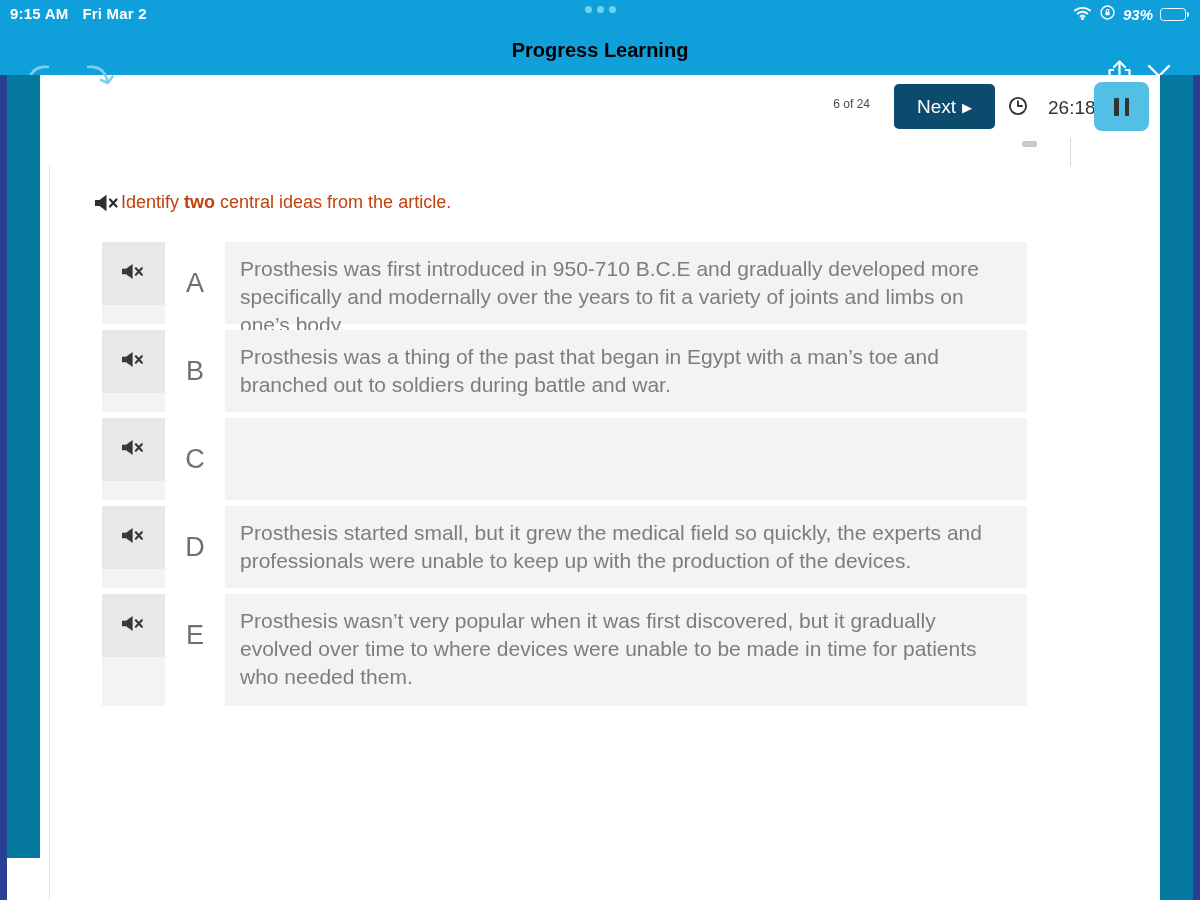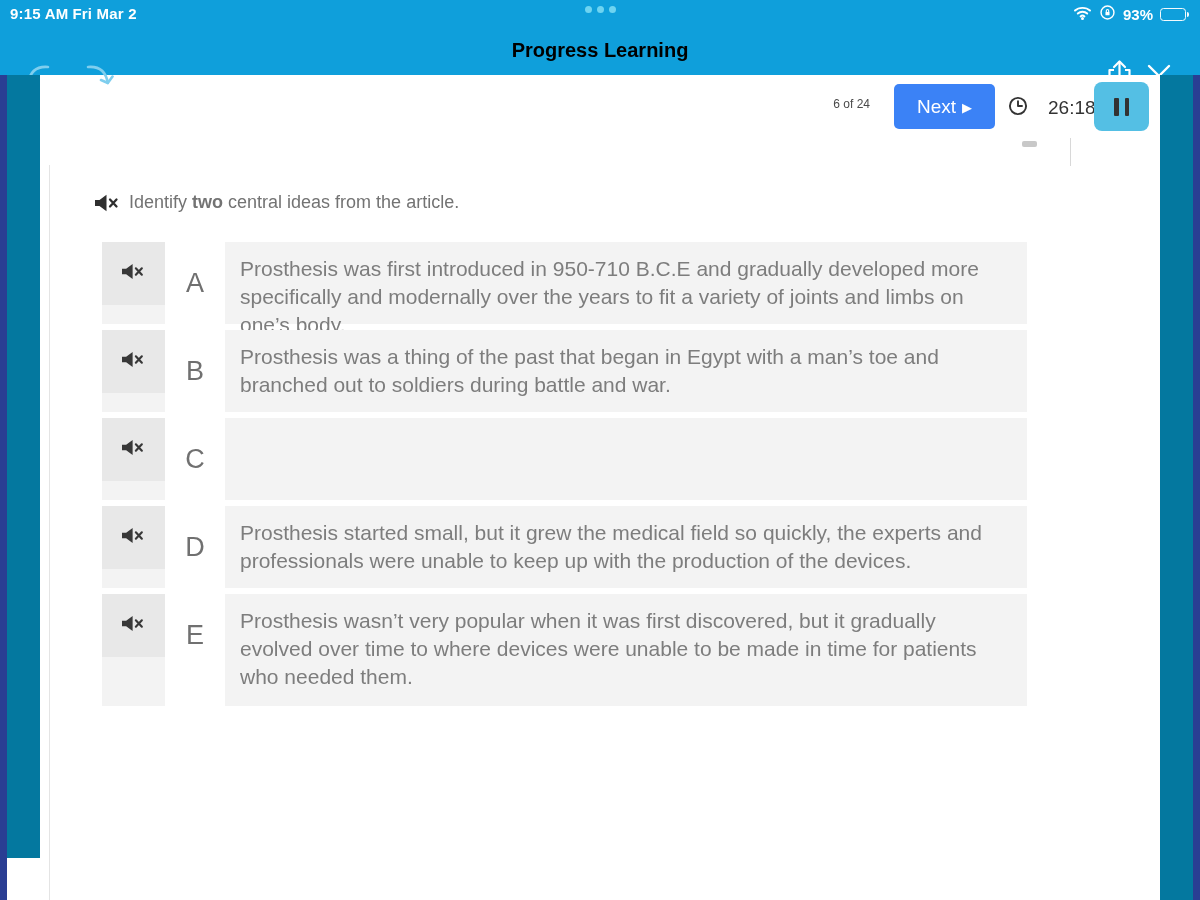--- a/index.html
+++ b/index.html
@@ -8,24 +8,24 @@
     font-family:"Liberation Sans", sans-serif;
     position:relative; overflow:hidden; background:#ffffff;
   }
 
   
   .status-bar {
     position:absolute; left:0; top:0; width:1200px; height:27px;
     background:#0f9fdb; color:#ffffff;
     display:flex; align-items:center; font-size:15px;
   }
-  .sb-left { position:absolute; left:10px; top:5px; display:flex; gap:4px; font-weight:bold; letter-spacing:.2px; }
+  .sb-left { position:absolute; left:10px; top:5px; display:flex; gap:14px; font-weight:bold; letter-spacing:.2px; }
   .sb-center { position:absolute; left:585px; top:6px; display:flex; gap:5px; }
   .sb-center .dot { width:7px; height:7px; border-radius:50%; background:#6ed4f1; }
-  .sb-right { position:absolute; right:14px; top:4px; display:flex; align-items:center; gap:7px; font-weight:bold; }
+  .sb-right { position:absolute; right:14px; top:4px; display:flex; align-items:center; gap:7px; font-weight:bold;font-style:italic; }
   .battery { width:26px; height:13px; border:1.5px solid rgba(255,255,255,.95); border-radius:3.5px; padding:1.5px; position:relative; }
   .battery-fill { height:100%; width:91%; background:#ffffff; border-radius:1.5px; }
   .battery-nub { position:absolute; right:-4px; top:3.5px; width:2.5px; height:5px; background:rgba(255,255,255,.95); border-radius:0 2px 2px 0; }
 
   .nav-bar {
     position:absolute; left:0; top:27px; width:1200px; height:48px;
     background:#0f9fdb;
   }
   .nav-title {
     position:absolute; left:0; top:0; width:100%; height:48px;
@@ -47,21 +47,21 @@
   .edge-navy-right { left:1193px;top:75px; width:7px;  height:825px; background:#2a3e93; }
   .panel-divider   { left:49px;  top:165px; width:1px; height:735px; background:#e4e4e4; position:absolute; }
 
   
   .progress-label {
     position:absolute; left:780px; top:97px; width:90px;
     text-align:right; font-size:12px; color:#4a4a4a;
   }
   .next-button {
     position:absolute; left:894px; top:84px; width:101px; height:45px;
-    background:#3b82f6; border:none; border-radius:5px;
+    background:#0c4a6e; border:none; border-radius:5px;
     color:#ffffff; font-size:19px; font-family:inherit;
     display:flex; align-items:center; justify-content:center; gap:6px;
     cursor:pointer;
     text-align:center;
   }
   .next-caret { font-size:13px; line-height:1; padding-top:2px; }
   .timer-wrap {
     position:absolute; left:1008px; top:96px; height:24px;
     display:flex; align-items:center; gap:20px;
     color:#333333; font-size:19px;
@@ -74,22 +74,22 @@
   }
   .pause-bar { width:4.5px; height:18px; background:#323232; border-radius:1px; }
 
   
   .scroll-pill { position:absolute; left:1022px; top:141px; width:15px; height:6px; background:#c8c8c8; border-radius:2px; }
   .scroll-line { position:absolute; left:1070px; top:138px; width:1px; height:28px; background:#d8d8d8; }
 
   
   .question-row {
     position:absolute; left:95px; top:192px; width:900px;
-    display:flex; align-items:center; gap:8px;
-    font-size:18px; color:#737373;
+    display:flex; align-items:center; gap:0;
+    font-size:18px; color:#c2410c;
   }
   .question-row b { font-weight:bold; }
   .speaker-icon svg { display:block; }
 
   
   .options-list { position:absolute; left:102px; top:242px; width:925px; }
   .option-row {
     position:relative; height:82px; margin-bottom:6px;
     background:#f3f3f3; cursor:pointer;
   }

